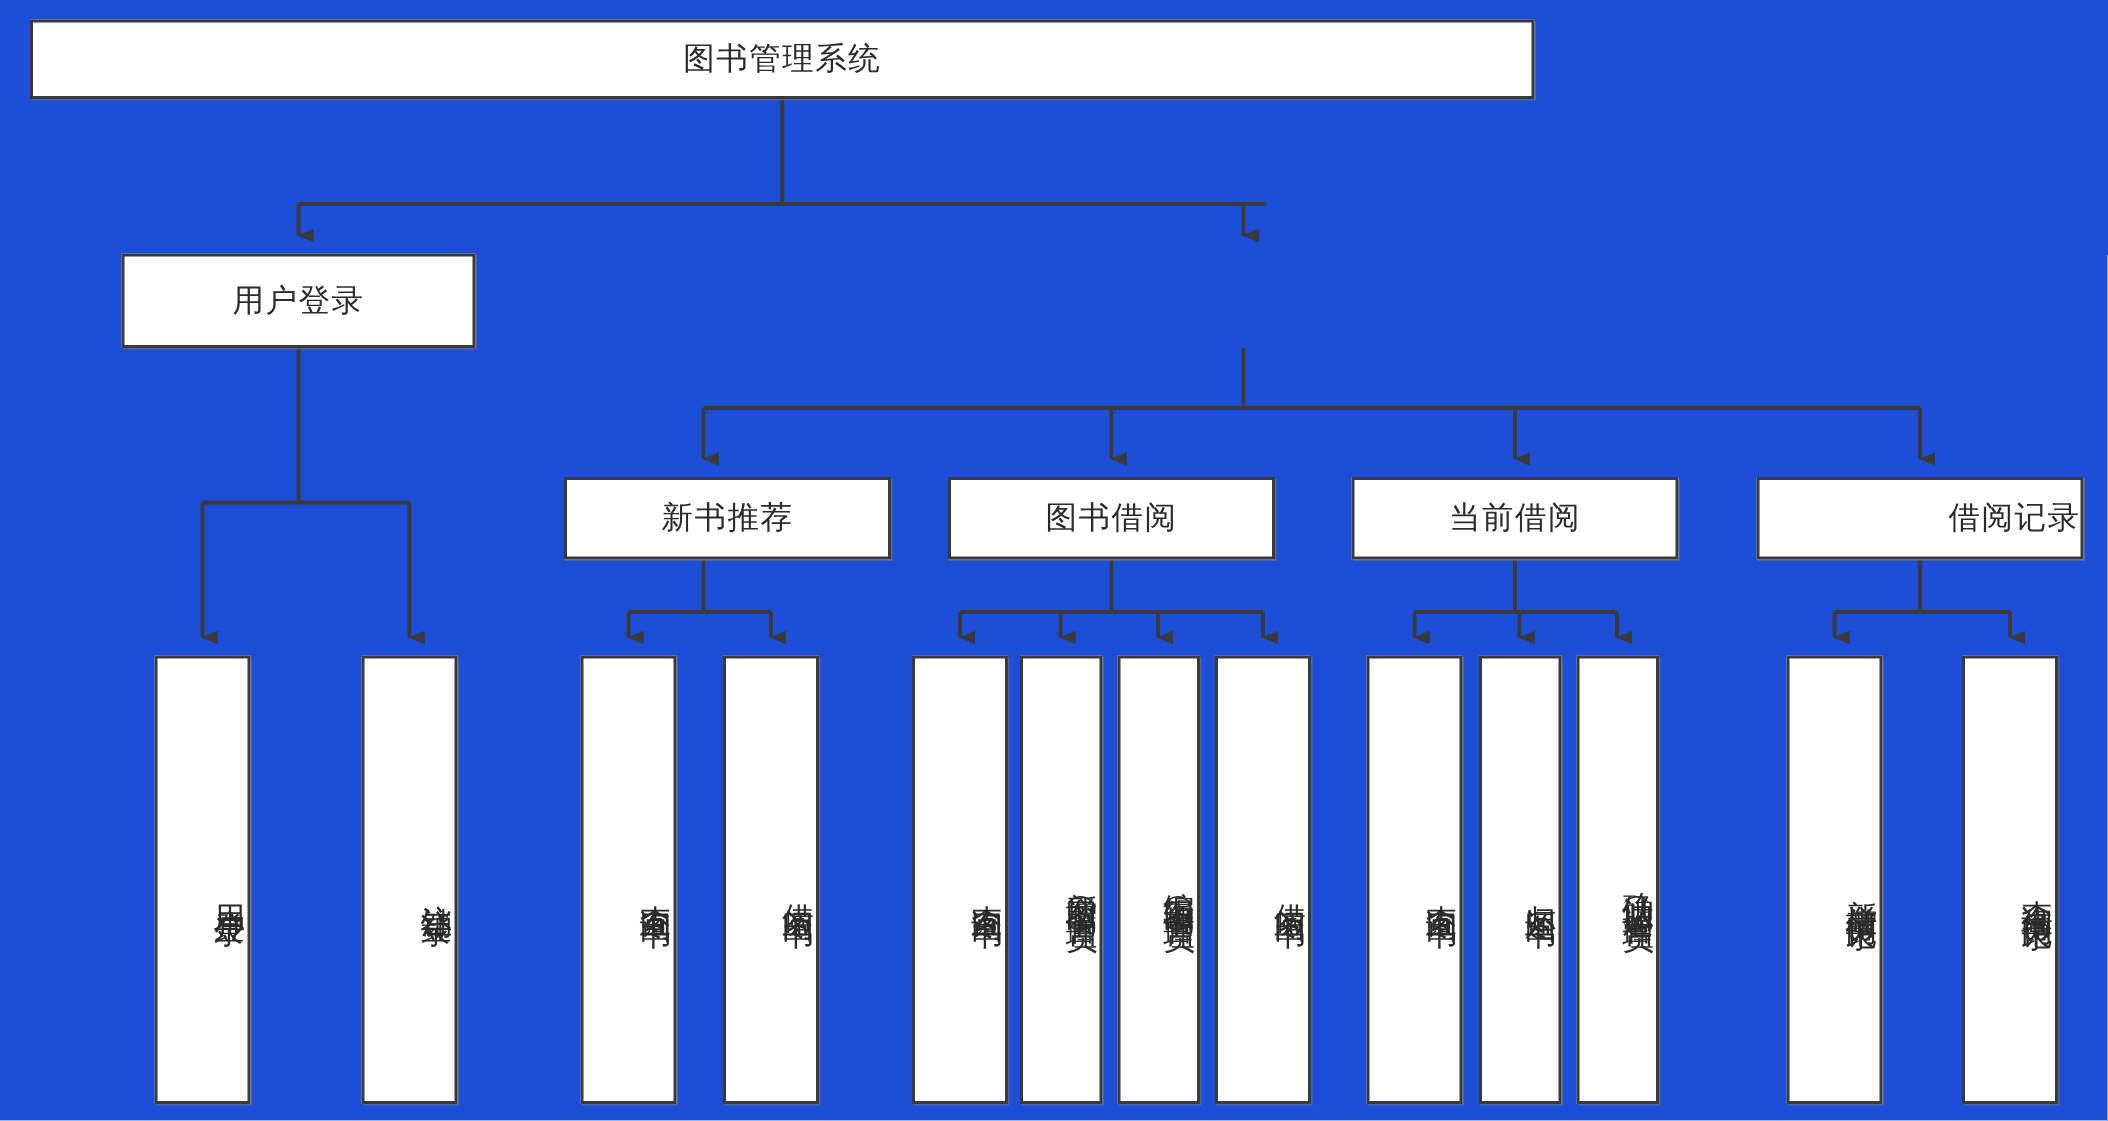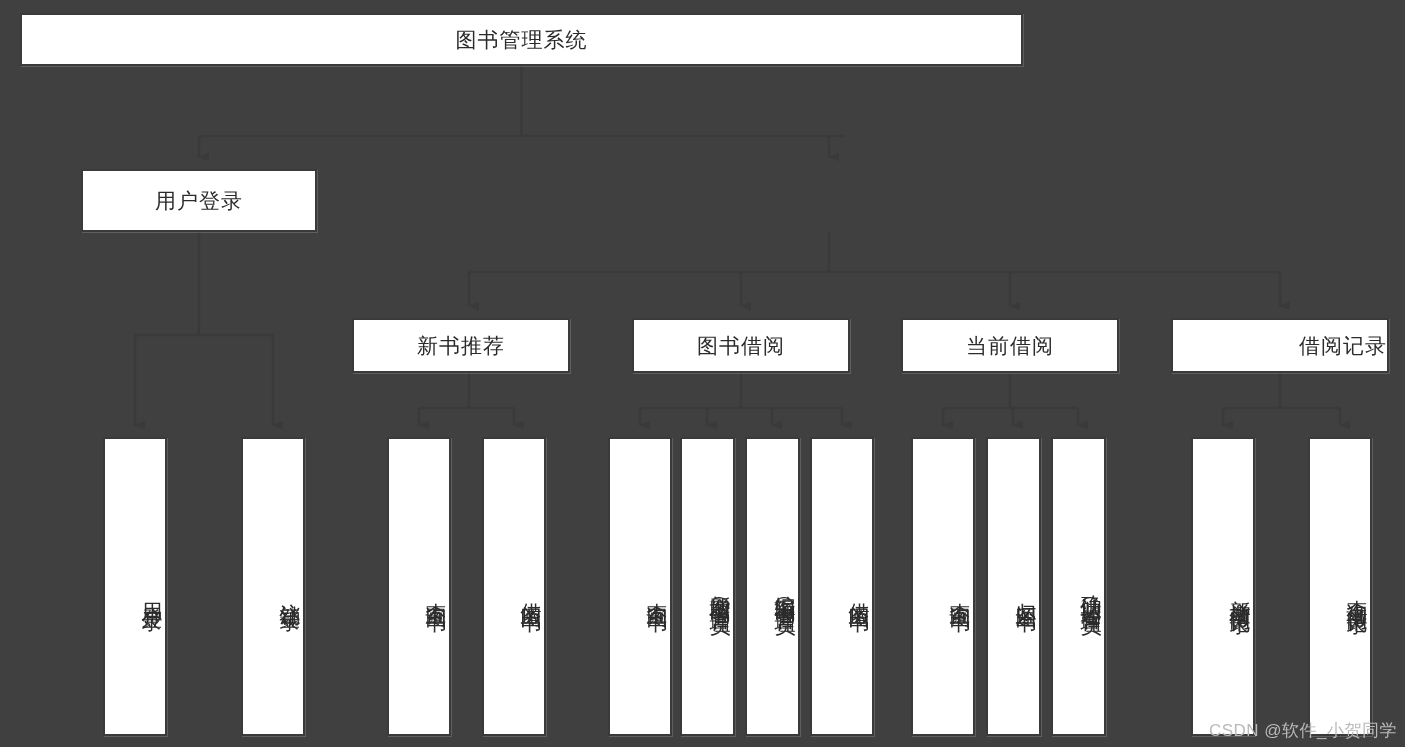--- a/index.html
+++ b/index.html
@@ -8,21 +8,21 @@
     padding: 0;
     background: #ffffff;
   }
   body {
     font-family: "Liberation Sans", "DejaVu Sans", sans-serif;
   }
   #canvas {
     position: relative;
     width: 1405px;
     height: 747px;
-    background: #404040;
+    background: #1d4ed8;
     overflow: hidden;
   }
   #diagram-svg {
     position: absolute;
     left: 0;
     top: 0;
     width: 1405px;
     height: 747px;
   }
   .node {
@@ -129,21 +129,21 @@
   </svg>
 
   <div class="node horiz" style="left:20px; top:13px; width:1003px; height:53px;">
     <span>图书管理系统</span>
   </div>
 
   <div class="node horiz" style="left:81px; top:169px; width:236px; height:63px;">
     <span>用户登录</span>
   </div>
 
-  <div class="node horiz" style="left:352px; top:318px; width:218px; height:55px;">
+  <div class="node horiz" style="left:376px; top:318px; width:218px; height:55px;">
     <span>新书推荐</span>
   </div>
   <div class="node horiz" style="left:632px; top:318px; width:218px; height:55px;">
     <span>图书借阅</span>
   </div>
   <div class="node horiz" style="left:901px; top:318px; width:218px; height:55px;">
     <span>当前借阅</span>
   </div>
   <div class="node horiz" style="left:1171px; top:318px; width:218px; height:55px;justify-content:flex-end;">
     <span>借阅记录</span>
@@ -182,15 +182,14 @@
   <div class="node vert" style="left:1051px; top:437px; width:55px; height:299px;">
     <span class="vlabel">确认归还（管理员）</span>
   </div>
   <div class="node vert" style="left:1191px; top:437px; width:64px; height:299px;">
     <span class="vlabel">新增借阅记录</span>
   </div>
   <div class="node vert" style="left:1308px; top:437px; width:64px; height:299px;">
     <span class="vlabel">查询借阅记录</span>
   </div>
 
-  <div class="watermark">CSDN @软件_小贺同学</div>
 
 </div>
 
 </body></html>

